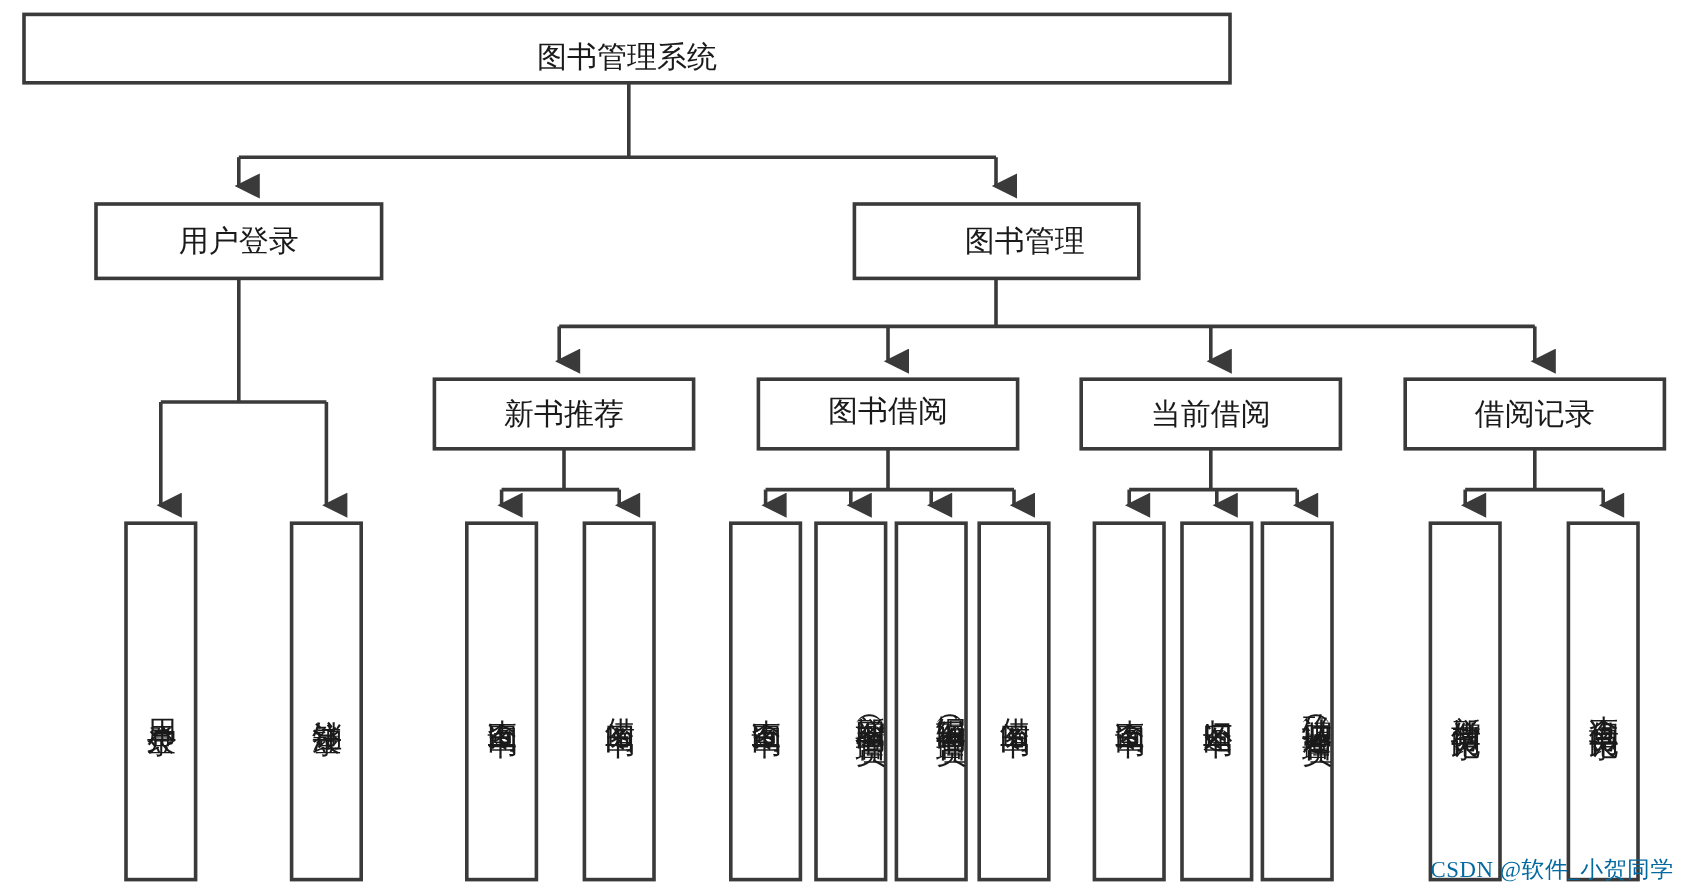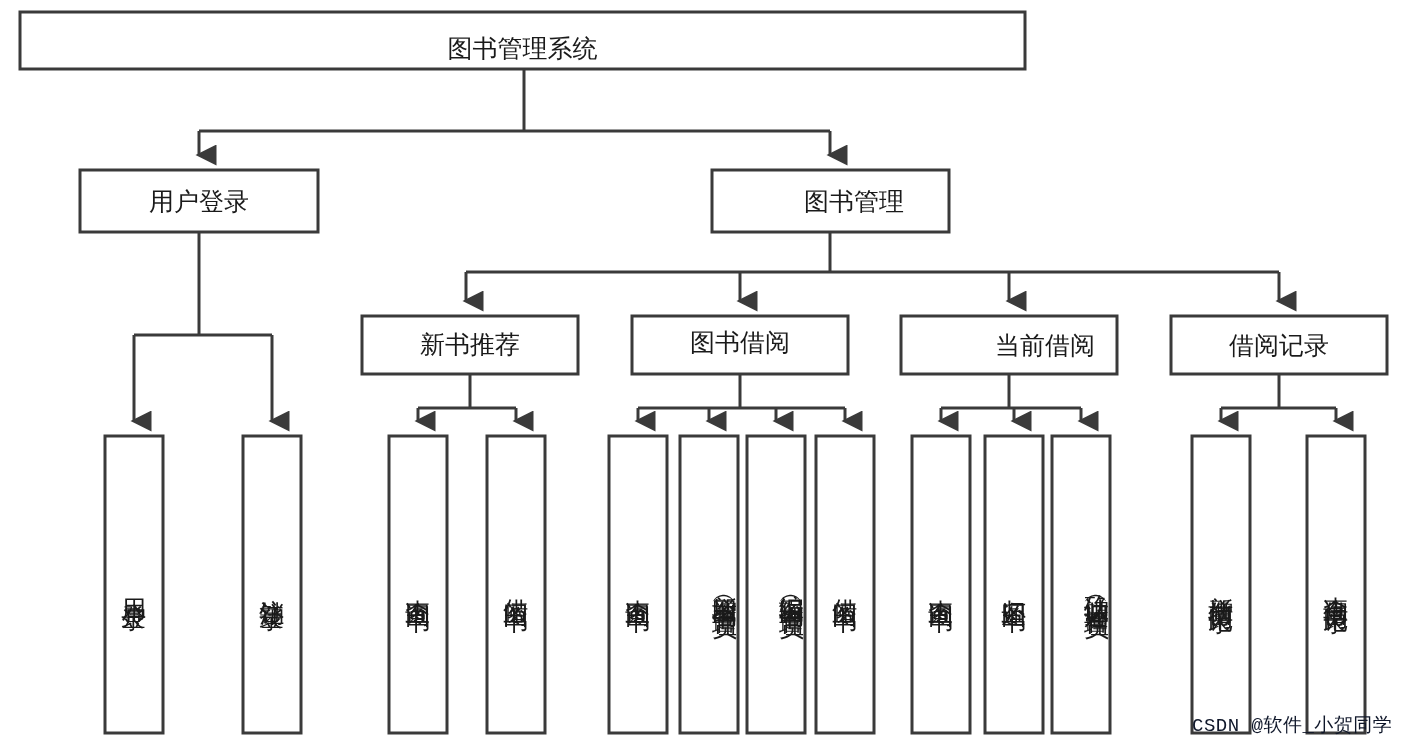--- a/index.html
+++ b/index.html
@@ -58,22 +58,22 @@
     text-orientation: upright;
     font-size: 25px;
     letter-spacing: 3px;
     white-space: nowrap;
   }
   .watermark {
     position: absolute;
     left: 1192px;
     top: 712px;
     font-size: 19px;
-    color: #0f172a;
-    font-family: Liberation Mono, monospace;
+    color: #0369a1;
+    font-family: Liberation Serif, serif;
     white-space: nowrap;
     letter-spacing: 0.5px;
   }
 </style>
 </head>
 <body>
 
 <div id="diagram-root">
 
   <svg id="flow" viewBox="0 0 1405 747">
@@ -150,23 +150,23 @@
     <path class="conn" d="M 1221 408 L 1336 408"></path>
     <path class="conn" d="M 1221 408 L 1221 421" marker-end="url(#arrow)"></path>
     <path class="conn" d="M 1336 408 L 1336 421" marker-end="url(#arrow)"></path>
   </svg>
 
   <div class="node-label horizontal" style="left:20px; top:12px; width:1005px; height:73px;">图书管理系统</div>
 
   <div class="node-label horizontal" style="left:80px; top:170px; width:238px; height:62px;">用户登录</div>
   <div class="node-label horizontal" style="left:712px; top:170px; width:284px; height:62px;">图书管理</div>
 
-  <div class="node-label horizontal" style="left:362px; top:316px; width:216px; height:58px;font-family:Liberation Serif, serif;">新书推荐</div>
+  <div class="node-label horizontal" style="left:362px; top:316px; width:216px; height:58px;">新书推荐</div>
   <div class="node-label horizontal" style="left:632px; top:316px; width:216px; height:58px;font-family:Liberation Mono, monospace;">图书借阅</div>
-  <div class="node-label horizontal" style="left:901px; top:316px; width:216px; height:58px;margin-left:36px;">当前借阅</div>
+  <div class="node-label horizontal" style="left:901px; top:316px; width:216px; height:58px;">当前借阅</div>
   <div class="node-label horizontal" style="left:1171px; top:316px; width:216px; height:58px;">借阅记录</div>
 
   <div class="node-label vertical" style="left:105px; top:436px; width:58px; height:297px;">用户登录</div>
   <div class="node-label vertical" style="left:243px; top:436px; width:58px; height:297px;">注销登录</div>
 
   <div class="node-label vertical" style="left:389px; top:436px; width:58px; height:297px;">查询图书</div>
   <div class="node-label vertical" style="left:487px; top:436px; width:58px; height:297px;">借阅图书</div>
 
   <div class="node-label vertical" style="left:609px; top:436px; width:58px; height:297px;">查询图书</div>
   <div class="node-label vertical" style="left:680px; top:436px; width:58px; height:297px; align-items:flex-start; padding-top:8px;">新增图书（管理员）</div>

